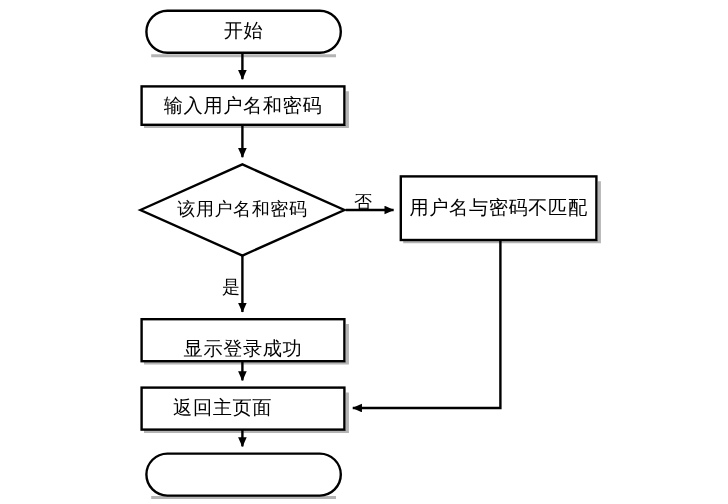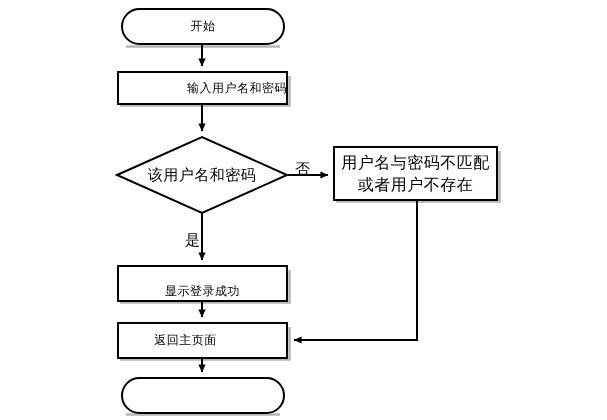--- a/index.html
+++ b/index.html
@@ -26,21 +26,21 @@
   }
   .node-label {
     position: absolute;
     display: flex;
     flex-direction: column;
     align-items: center;
     justify-content: center;
     text-align: center;
     color: #000000;
     font-family: "Liberation Serif", "DejaVu Serif", serif;
-    font-size: 12px;
+    font-size: 16px;
     line-height: 19px;
     letter-spacing: 0.5px;
     white-space: nowrap;
     pointer-events: none;
   }
   .edge-label {
     position: absolute;
     color: #000000;
     font-family: "Liberation Serif", "DejaVu Serif", serif;
     font-size: 15px;
@@ -95,31 +95,30 @@
       <rect x="118" y="266" width="169" height="35"></rect>
       <rect x="118" y="323" width="169" height="35"></rect>
       <rect x="122" y="378" width="162" height="35" rx="17.5" ry="17.5"></rect>
     </g>
   </svg>
 
   <div class="node-label" style="left:122px; top:9px; width:162px; height:35px;">
     <span>开始</span>
   </div>
 
-  <div class="node-label" style="left:118px; top:72px; width:169px; height:32px;align-items:flex-end;">
+  <div class="node-label" style="left:118px; top:72px; width:169px; height:32px;">
     <span>输入用户名和密码</span>
   </div>
 
   <div class="node-label" style="left:117px; top:146px; width:170px; height:58px; font-size:15px; line-height:21px;">
     <span>该用户名和密码</span>
   </div>
 
   <div class="node-label" style="left:334px; top:147px; width:163px; height:53px; font-size:16px; line-height:22px;">
     <span>用户名与密码不匹配</span>
-    <span>或者用户不存在</span>
   </div>
 
   <div class="node-label" style="left:118px; top:266px; width:169px; height:51px;">
     <span>显示登录成功</span>
   </div>
 
   <div class="node-label" style="left:118px; top:323px; width:135px; height:35px;">
     <span>返回主页面</span>
   </div>
 

